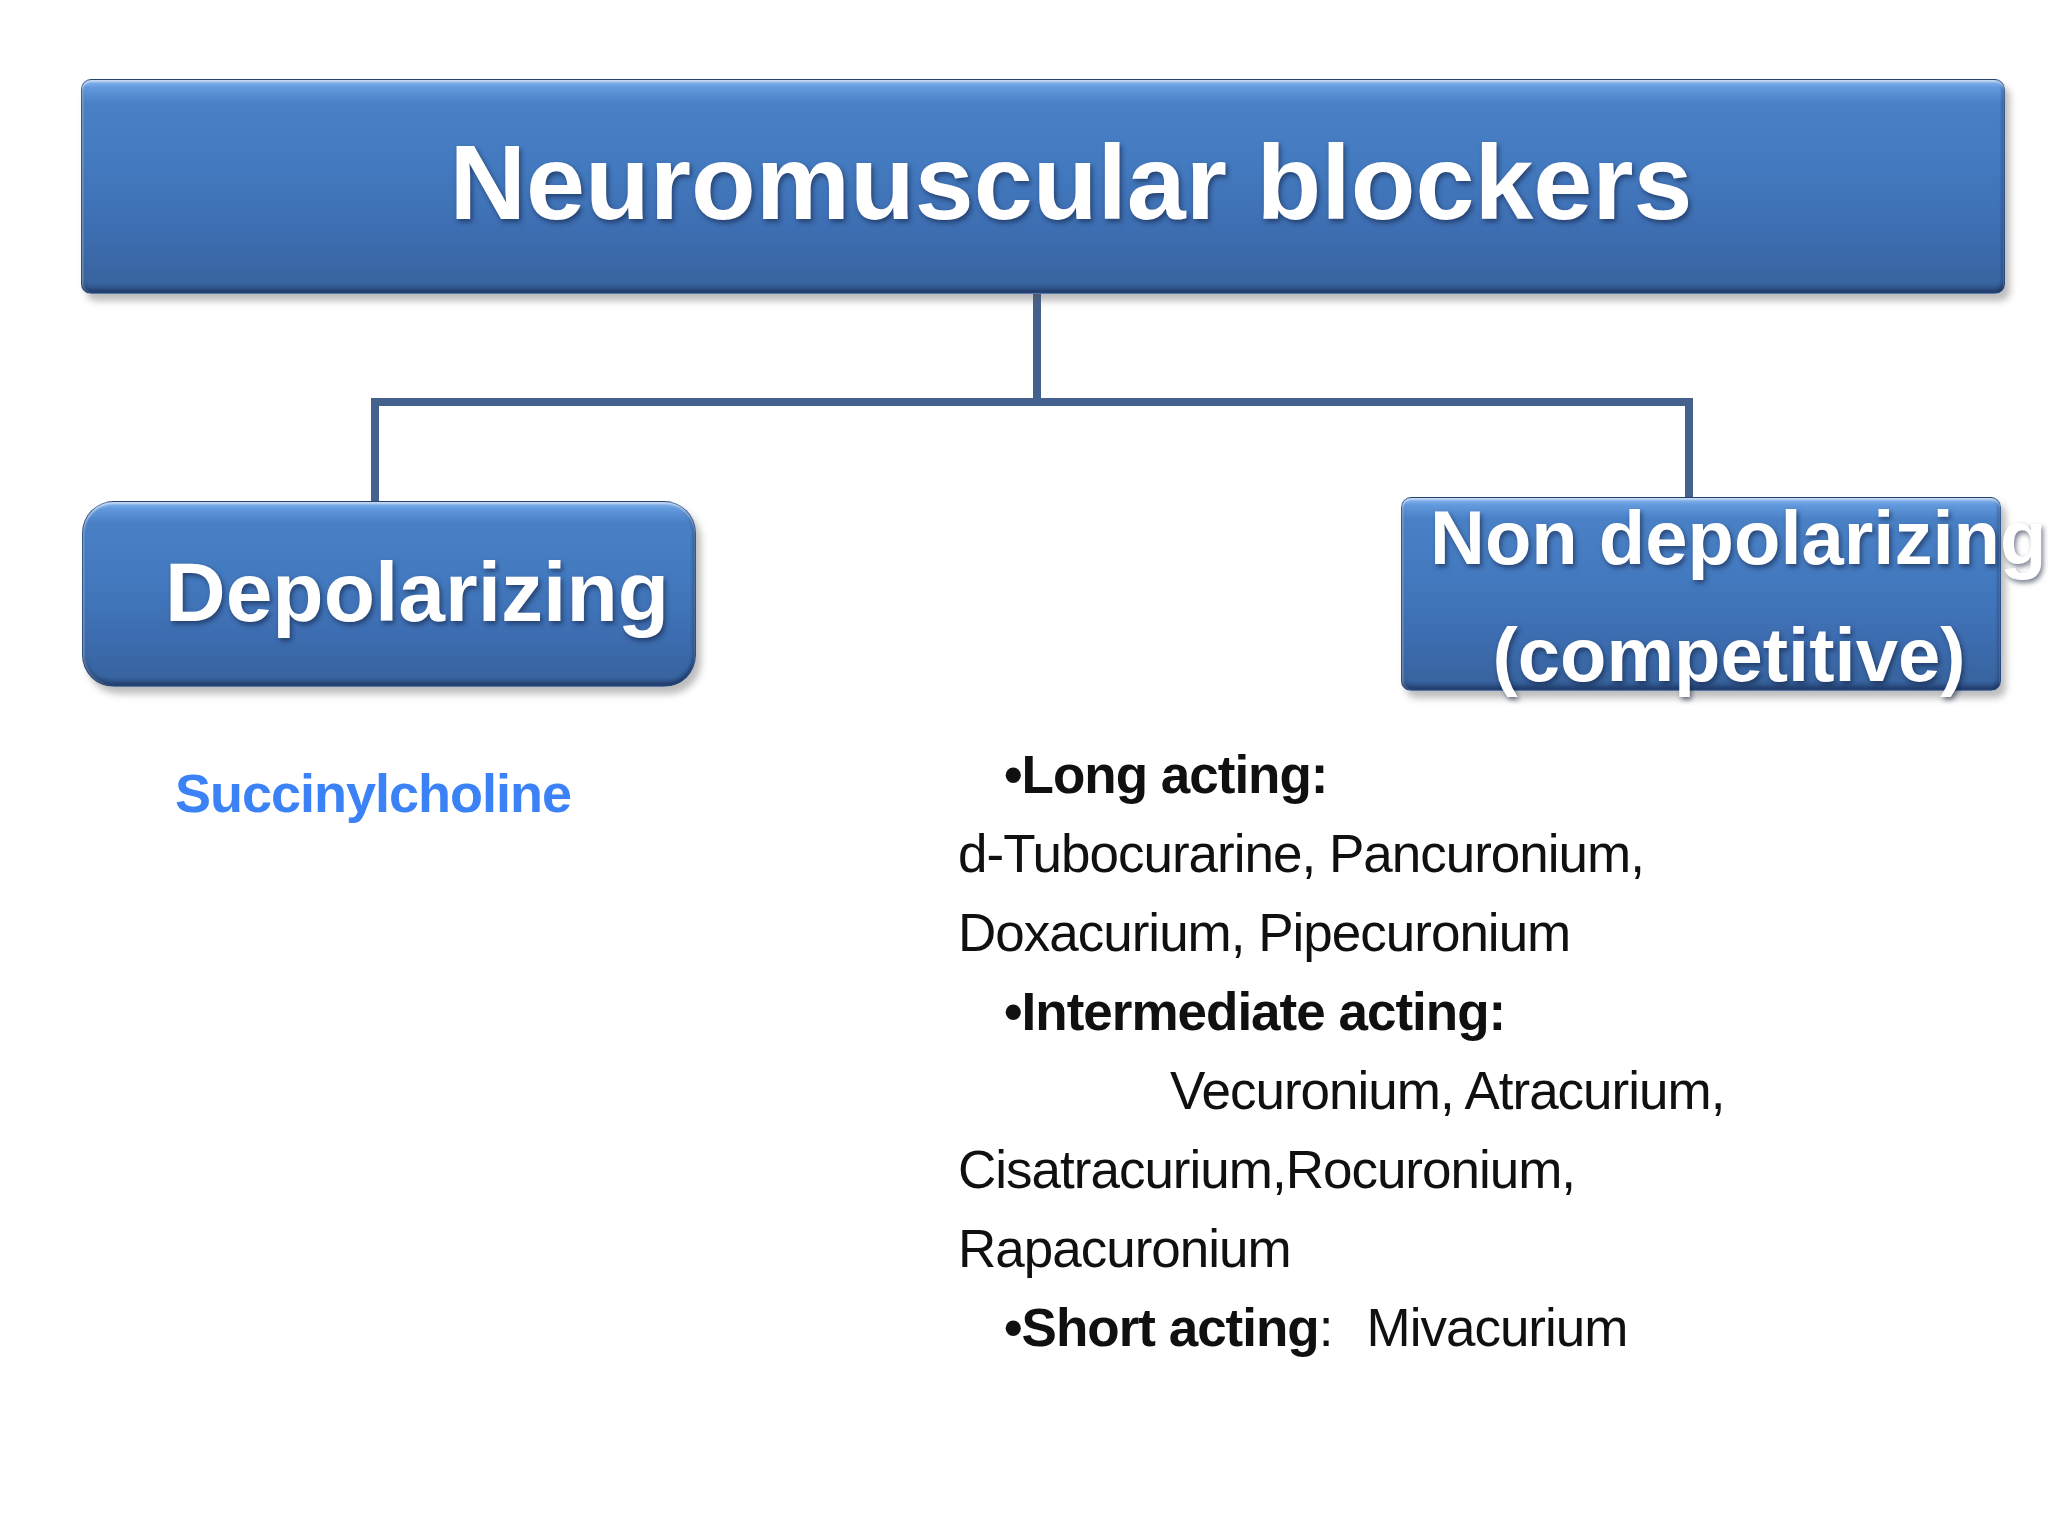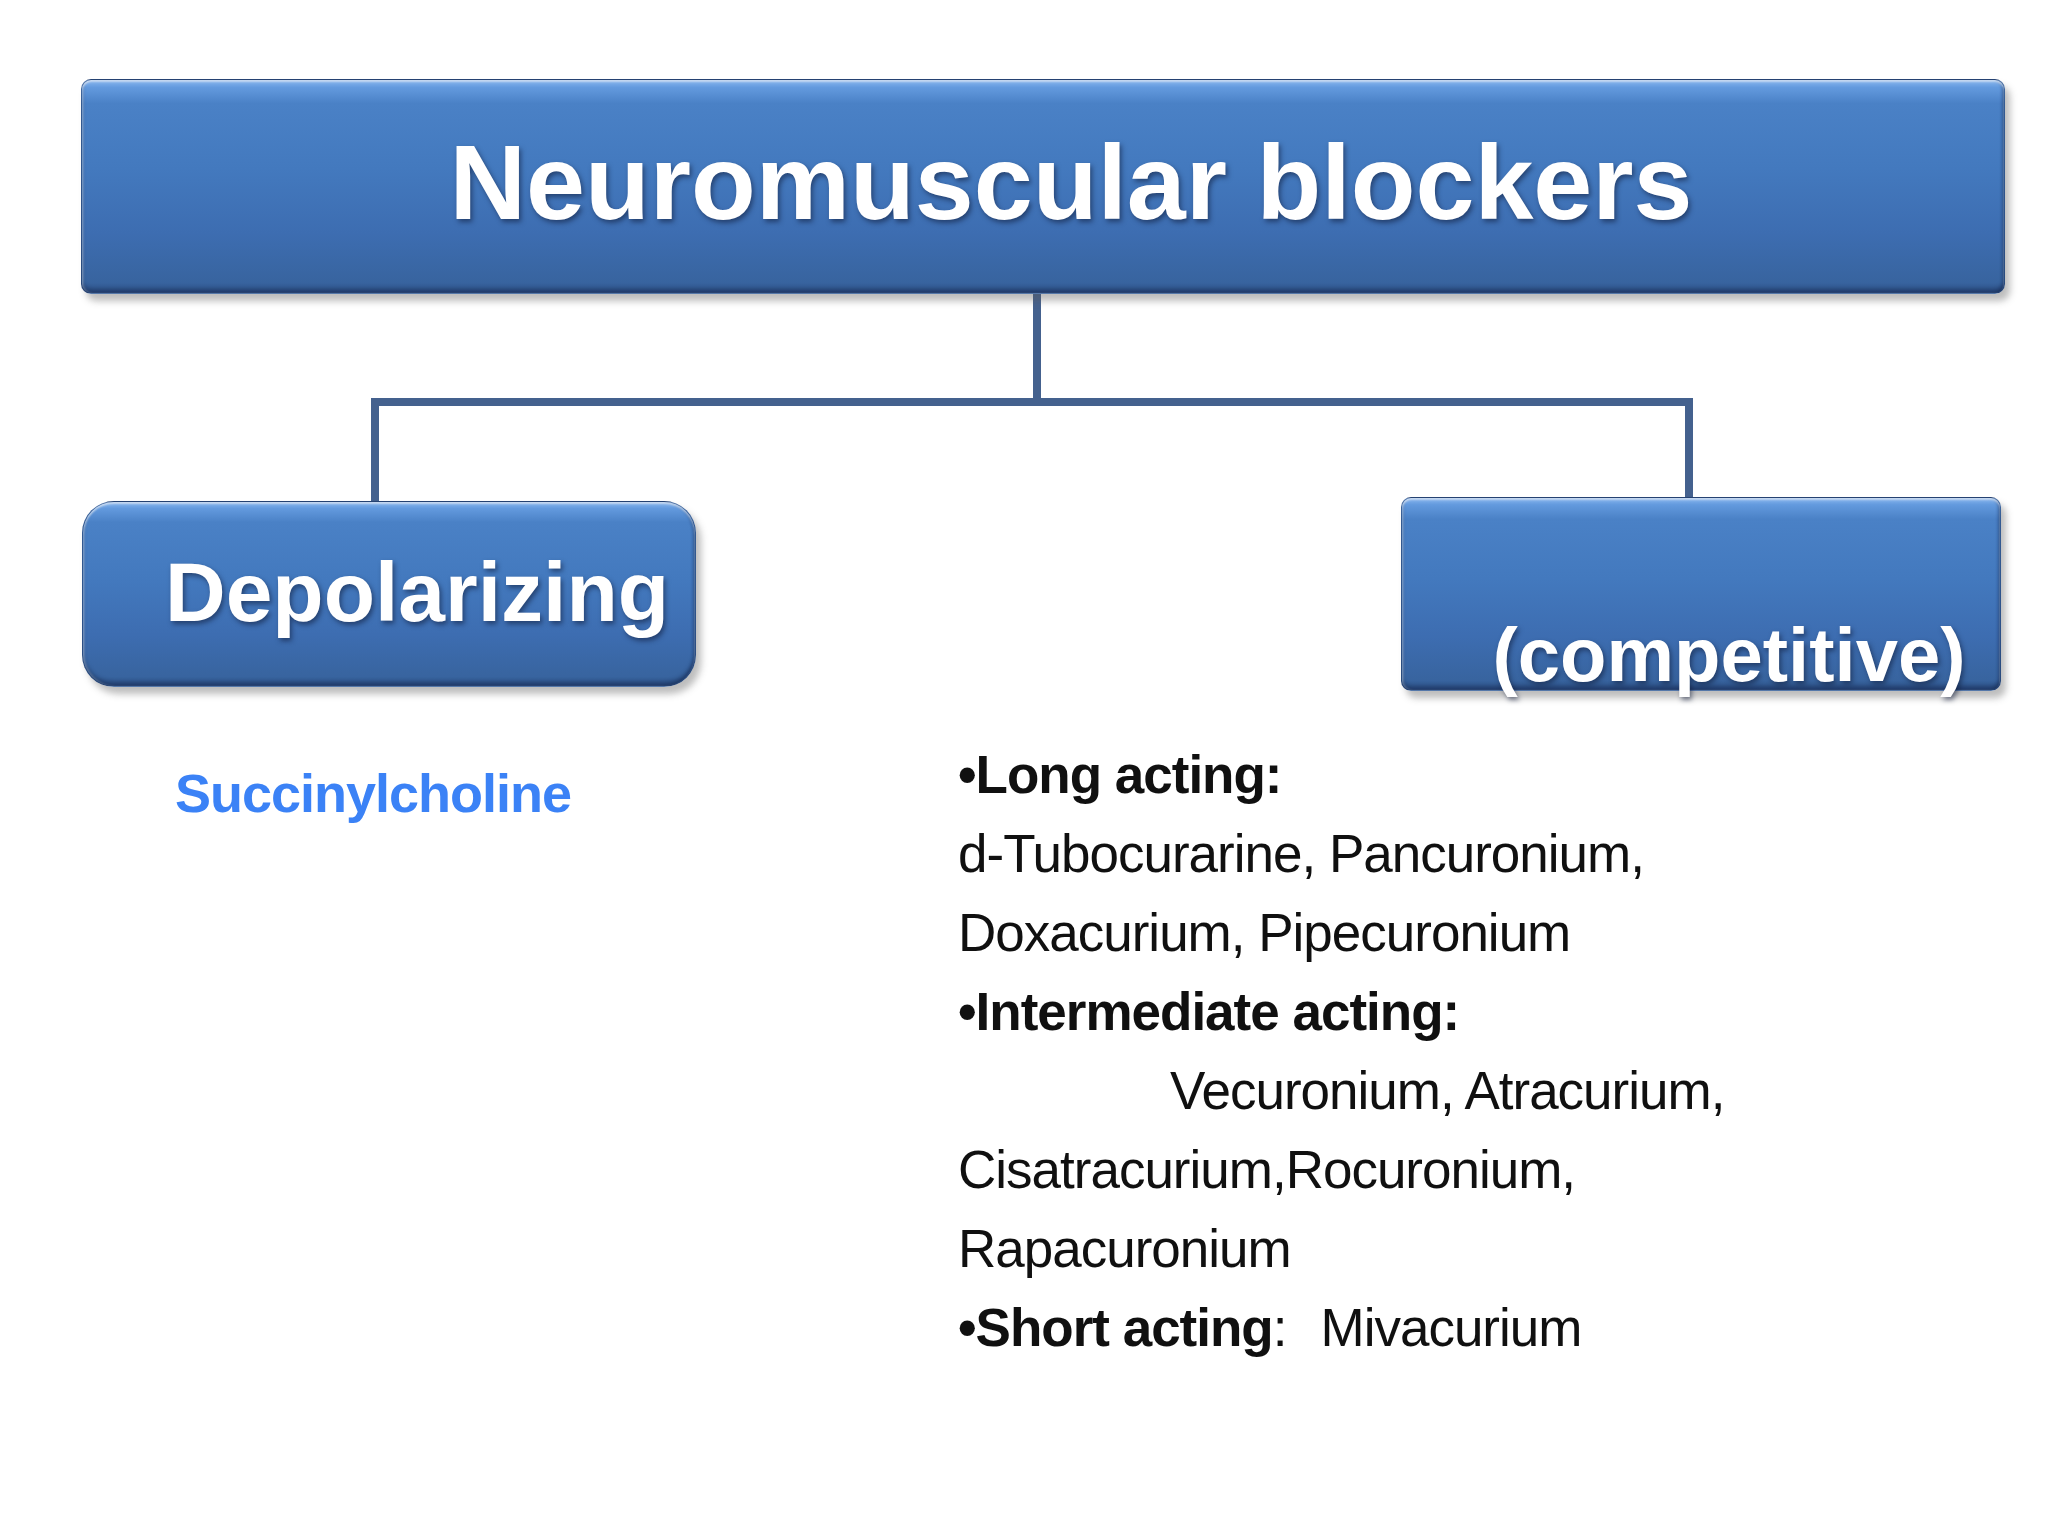--- a/index.html
+++ b/index.html
@@ -26,21 +26,21 @@
     white-space:nowrap;
   }
   
   .connector{position:absolute;background:#44618e;}
   
   .black-text{color:#3b82f6;}
   .drug-list{
     position:absolute;left:958px;top:735px;width:990px;
     font-size:53px;line-height:79px;letter-spacing:-1px;color:#101010;
   }
-  .drug-list .bold{font-weight:bold;}
+  .drug-list .bold{font-weight:bold;margin-left:46px;}
   .row-split{display:flex;width:978px;}
   .indent{padding-left:212px;}
   .short-gap{display:inline-block;width:34px;}
 </style>
 </head>
 <body>
 
 <div id="stage">
 
   <div class="connector" style="left:1033px;top:292px;width:8px;height:112px;"></div>
@@ -50,20 +50,21 @@
 
   <div class="node" style="left:81px;top:79px;width:1894px;height:213px;">
     <div class="node-label" style="top:50%;transform:translateY(-54%);font-size:106px;">Neuromuscular blockers</div>
   </div>
 
   <div class="node" style="left:82px;top:501px;width:584px;height:184px;border-radius:32px;">
     <div class="node-label" style="top:50%;transform:translateY(-52%);font-size:84px;">Depolarizing</div>
   </div>
 
   <div class="node" style="left:1401px;top:497px;width:570px;height:192px;">
+    <div class="node-label" style="top:-4px;font-size:76px;">Non depolarizing</div>
     <div class="node-label" style="bottom:-8px;font-size:76px;margin-top:28px;">(competitive)</div>
   </div>
 
   <div class="black-text" style="position:absolute;left:175px;top:762px;font-size:54px;font-weight:bold;letter-spacing:-1px;">Succinylcholine</div>
 
   <div class="drug-list">
     <div><span class="bold"><span>•</span><span>Long acting:</span></span></div>
     <div>d-Tubocurarine, Pancuronium,</div>
     <div>Doxacurium, Pipecuronium</div>
     <div><span class="bold"><span>•</span><span>Intermediate acting:</span></span></div>

